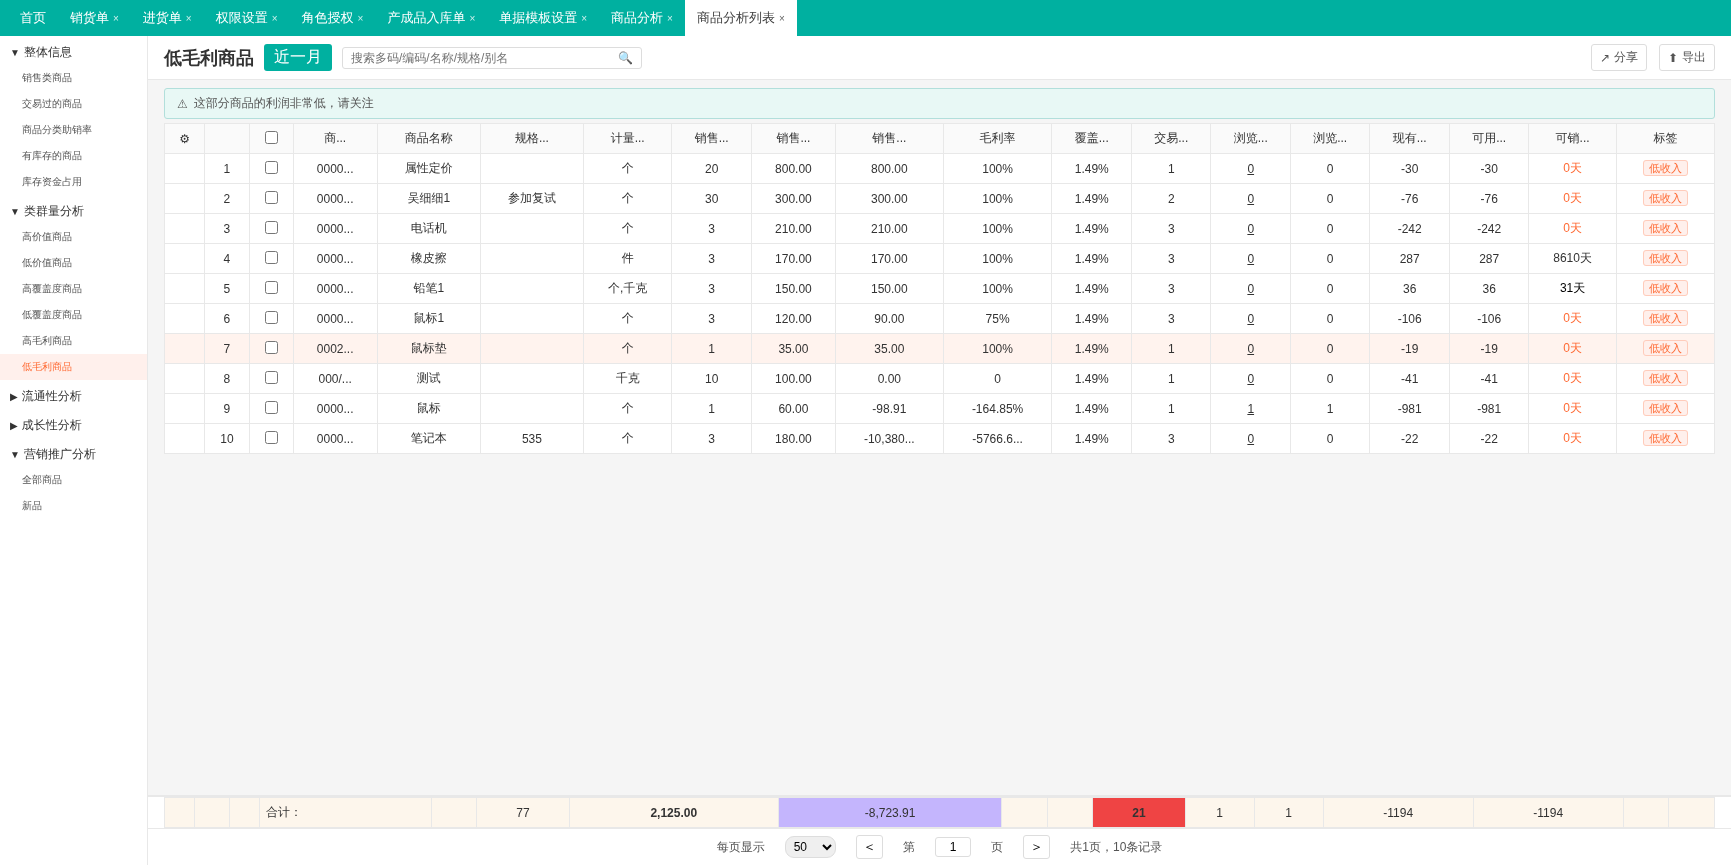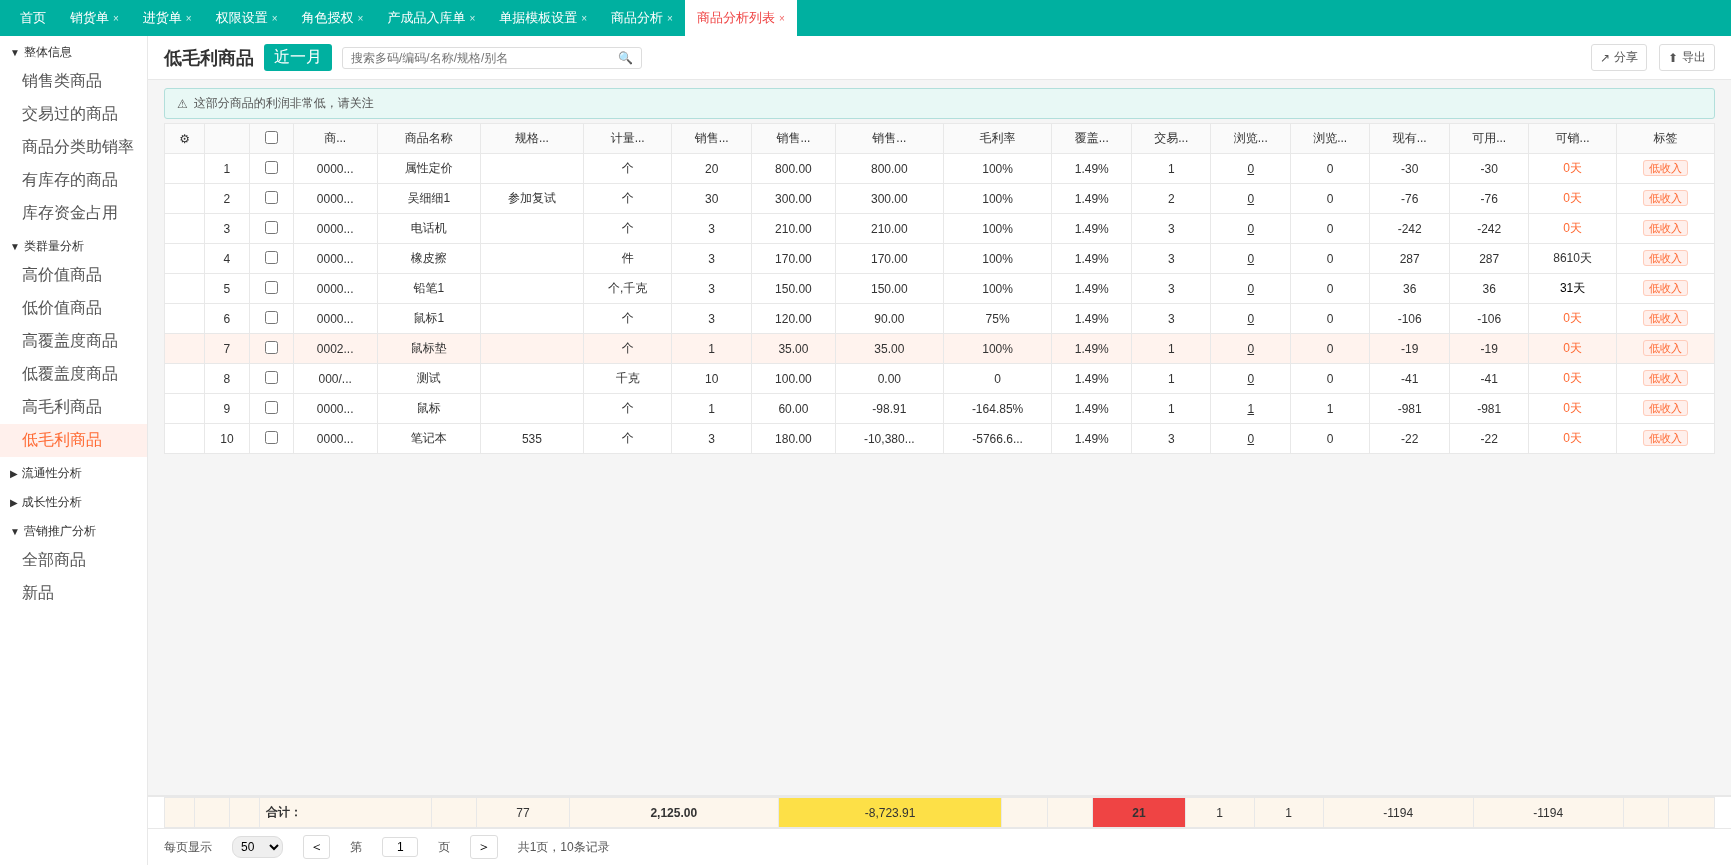--- a/index.html
+++ b/index.html
@@ -16,21 +16,21 @@
     .top-nav .nav-item {
       color: #fff;
       padding: 0 12px;
       height: 36px;
       display: flex;
       align-items: center;
       cursor: pointer;
       font-size: 13px;
       white-space: nowrap;
     }
-    .top-nav .nav-item.active { background: #fff; color: #ef4444; }
+    .top-nav .nav-item.active { background: #fff; color: #404040; }
     .top-nav .nav-item .close-icon {
       margin-left: 4px;
       font-size: 10px;
       opacity: 0.8;
     }
 
     
     .main-layout {
       display: flex;
       height: calc(100vh - 36px);
@@ -50,21 +50,21 @@
       padding: 8px 10px 4px 10px;
       display: flex;
       align-items: center;
       cursor: pointer;
     }
     .sidebar-group-title .arrow { margin-right: 4px; font-size: 10px; }
     .sidebar-item {
       padding: 6px 10px 6px 22px;
       cursor: pointer;
       color: #555;
-      font-size: 16px;
+      font-size: 10px;
     }
     .sidebar-item.active { background: #fff0ec; color: #ff6b35; }
 
     
     .content-area {
       flex: 1;
       display: flex;
       flex-direction: column;
       overflow: hidden;
       background: #f5f5f5;
@@ -198,21 +198,21 @@
       padding: 0 16px;
     }
 
     
     .pagination-bar {
       background: #fff;
       border-top: 1px solid #e8e8e8;
       padding: 6px 16px;
       display: flex;
       align-items: center;
-      justify-content: flex-start;
+      justify-content: center;
       gap: 20px;
       font-size: 12px;
       color: #555;
     }
     .pagination-bar select {
       border: 1px solid #ddd;
       border-radius: 9px;
       padding: 2px 4px;
       font-size: 12px;
     }
@@ -582,25 +582,25 @@
       </table>
     </div>
 
     <div class="table-footer">
       <table class="data-table" style="background:#fdf6ec;">
         <tbody>
           <tr>
             <td style="width:30px; background:#fdf6ec;"></td>
             <td style="width:35px; background:#fdf6ec;"></td>
             <td style="width:30px; background:#fdf6ec;"></td>
-            <td style="text-align:left; font-weight:bold; background:#fdf6ec;" colspan="3">合计：</td>
+            <td style="text-align:left; font-weight:normal; background:#fdf6ec;" colspan="3">合计：</td>
             <td style="background:#fdf6ec;"></td>
             <td style="background:#fdf6ec;">77</td>
             <td style="background:#fdf6ec;font-weight:bold;">2,125.00</td>
-            <td style="background:#fde047;">-8,723.91</td>
+            <td style="background:#c4b5fd;">-8,723.91</td>
             <td style="background:#fdf6ec;"></td>
             <td style="background:#fdf6ec;"></td>
             <td style="background:#ef4444;font-weight:bold;">21</td>
             <td style="background:#fdf6ec;">1</td>
             <td style="background:#fdf6ec;">1</td>
             <td style="background:#fdf6ec;">-1194</td>
             <td style="background:#fdf6ec;">-1194</td>
             <td style="background:#fdf6ec;"></td>
             <td style="background:#fdf6ec;"></td>
           </tr>

